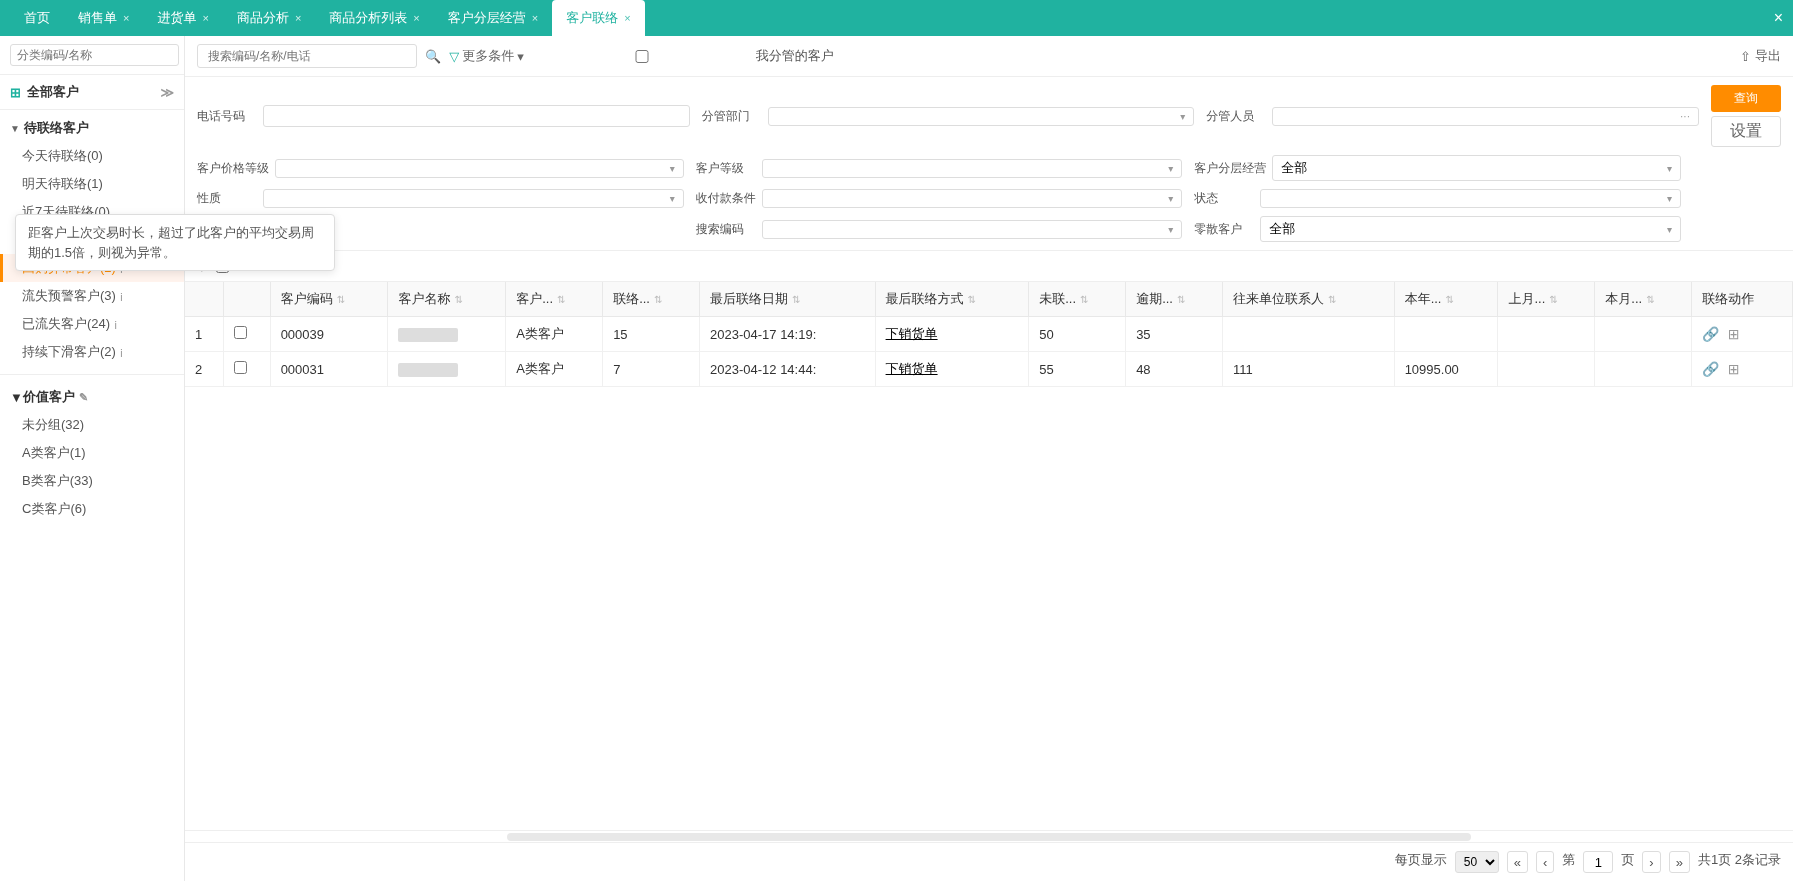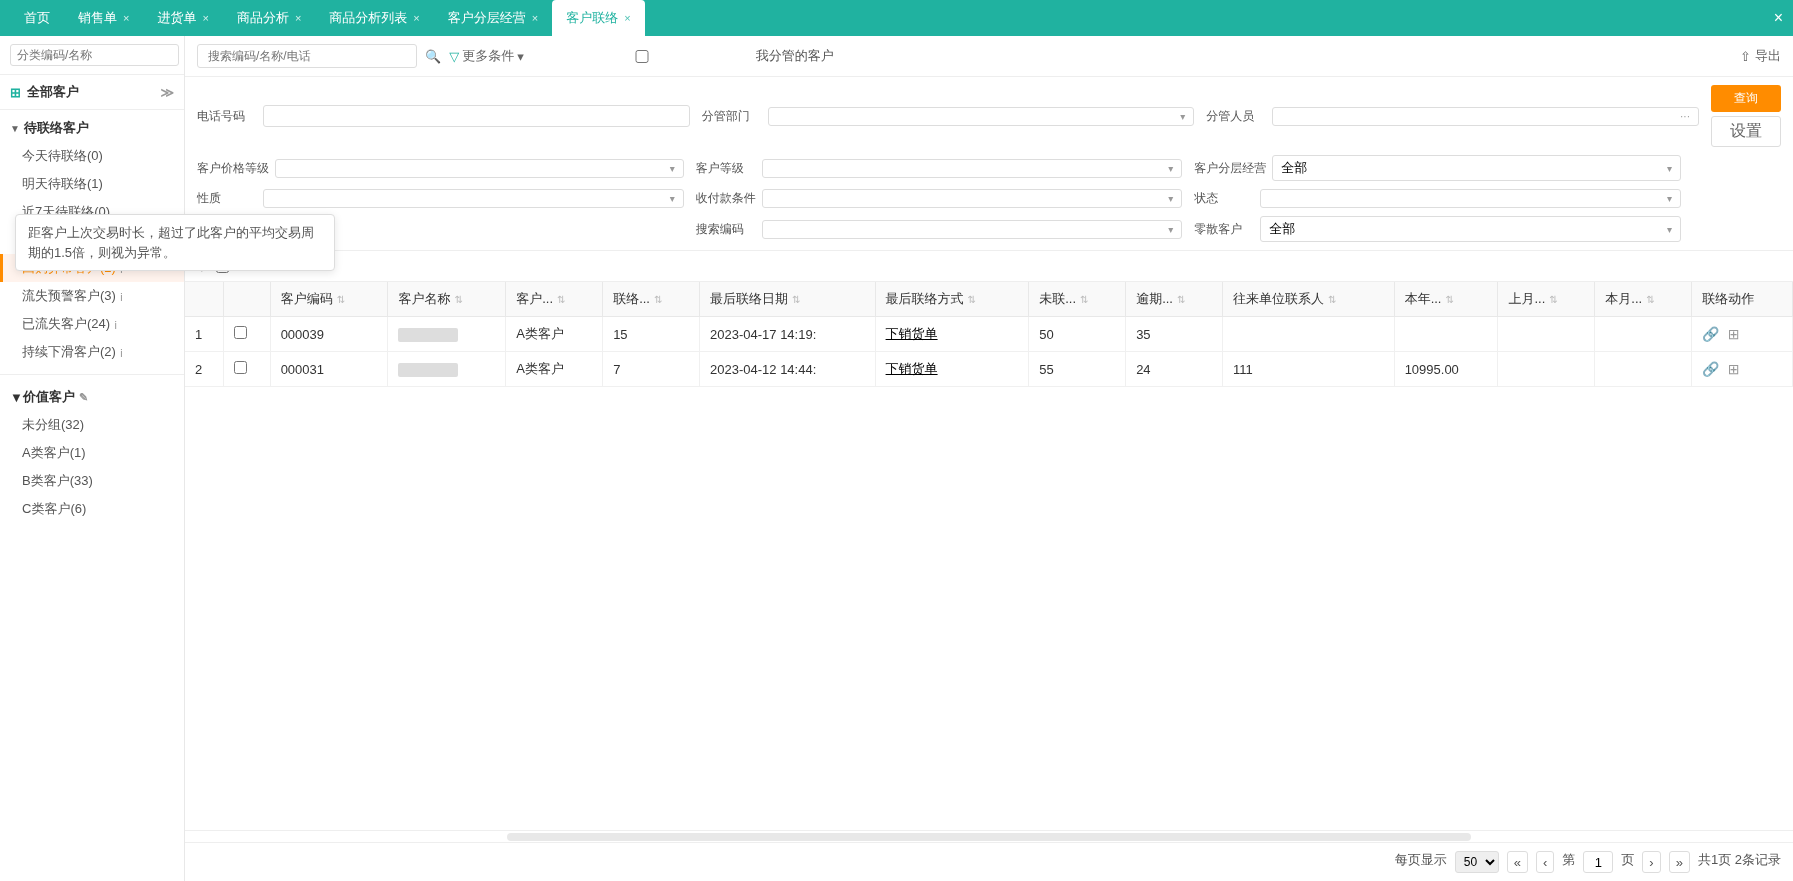--- a/index.html
+++ b/index.html
@@ -745,21 +745,21 @@
           <tr>
             <td>2</td>
             <td><input type="checkbox" style=""></td>
             <td>000031</td>
             <td><span class="blurred-name"></span></td>
             <td>A类客户</td>
             <td>7</td>
             <td>2023-04-12 14:44:</td>
             <td><span class="link-text">下销货单</span></td>
             <td>55</td>
-            <td>24</td>
+            <td>48</td>
             <td>111</td>
             <td>10995.00</td>
             <td></td>
             <td></td>
             <td>
               <div class="action-icons">
                 <span class="action-icon">🔗</span>
                 <span class="action-icon">⊞</span>
               </div>
             </td>

